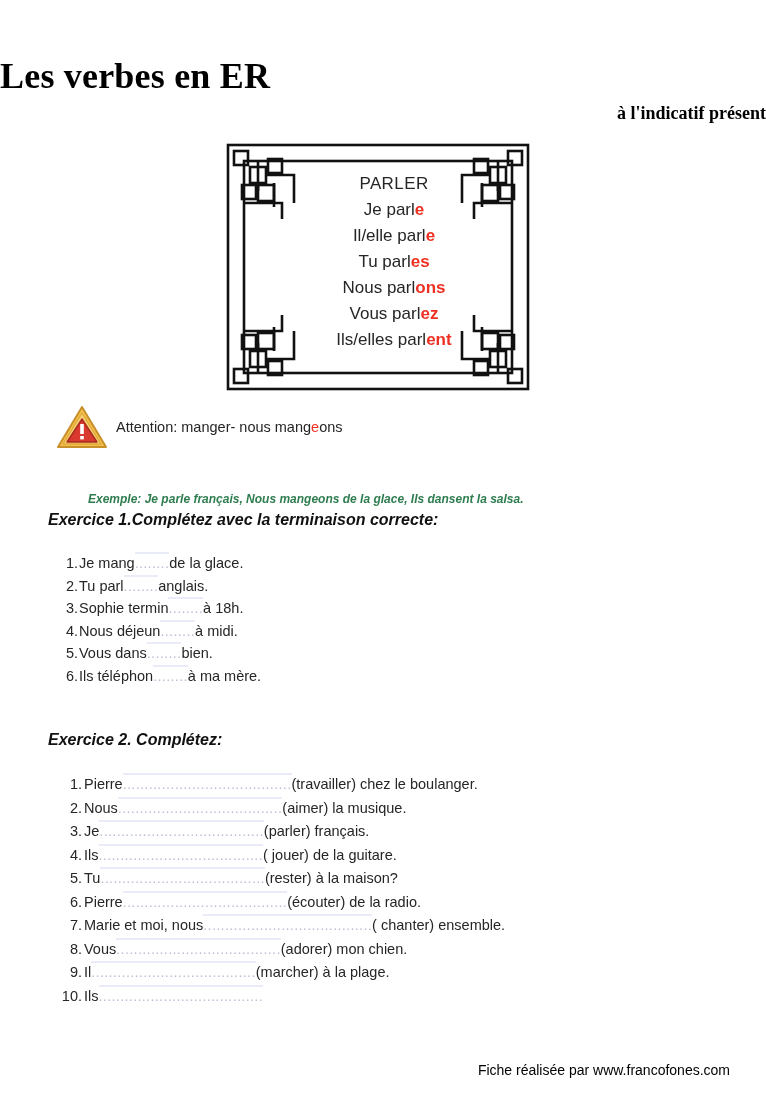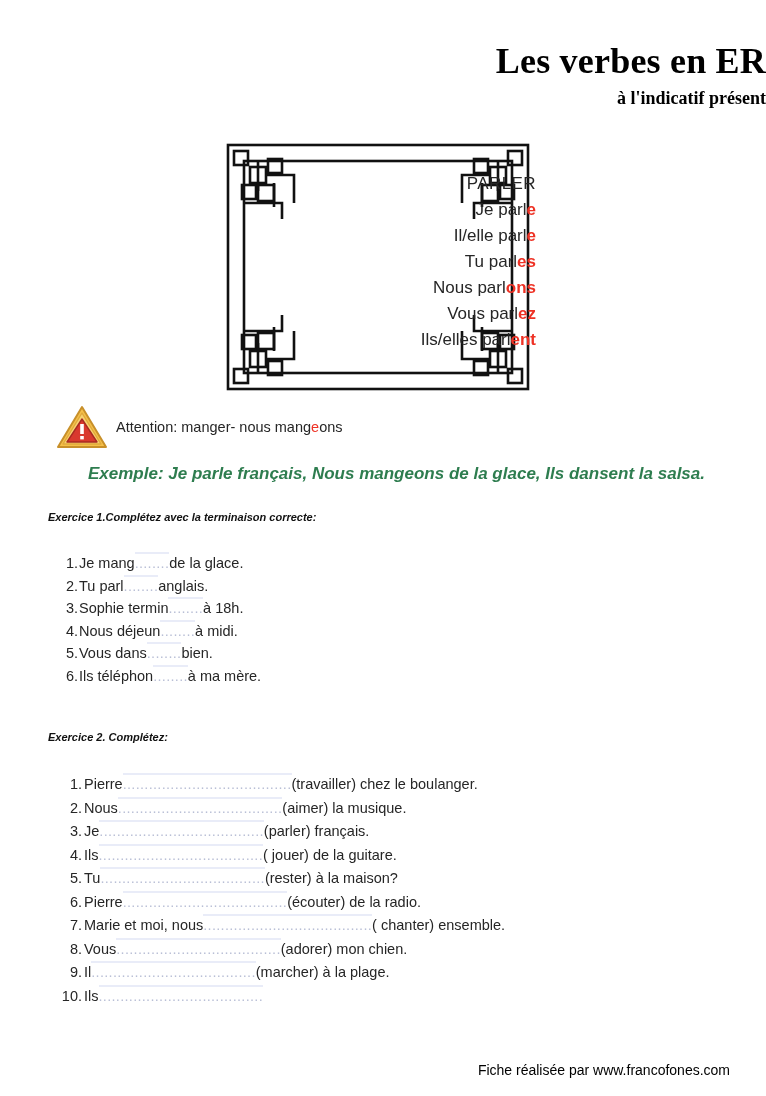--- a/index.html
+++ b/index.html
@@ -12,27 +12,27 @@
     width: 766px;
     height: 1096px;
     position: relative;
     font-family: "Liberation Sans", sans-serif;
     color: #1a1a1a;
     overflow: hidden;
   }
 
   
   .page-title {
-    text-align: right;
+    text-align: left;
     font-family: "Liberation Serif", serif;
     font-weight: bold;
     font-size: 36px;
     line-height: 1.05;
     margin: 0;
-    padding-top: 43px;
+    padding-top: 58px;
     letter-spacing: 0.2px;
     color: #000000;
   }
   .page-subtitle {
     text-align: right;
     font-family: "Liberation Serif", serif;
     font-weight: bold;
     font-size: 18px;
     margin: 0;
     padding-top: 7px;
@@ -49,24 +49,24 @@
   }
   .frame-wrap svg {
     position: absolute;
     left: 0;
     top: 0;
     width: 308px;
     height: 252px;
   }
   .conj-block {
     position: absolute;
-    left: 4px;
+    left: 16px;
     top: 30px;
     width: 308px;
-    text-align: right;
+    text-align: center;
     font-size: 17px;
     line-height: 26px;
     color: #262626;
   }
   .conj-line { white-space: nowrap; }
   .conj-line .ending {
     color: #ee3124;
     font-weight: bold;
   }
   .conj-title { font-size: 17px; letter-spacing: 0.4px; }
@@ -85,32 +85,32 @@
     color: #262626;
     margin-left: 8px;
     white-space: nowrap;
   }
   .attention-text .hl { color: #ee3124; }
 
   
   .example-line {
     position: absolute;
     left: 88px;
-    top: 464px;
-    font-size: 17px;
+    top: 492px;
+    font-size: 12px;
     font-weight: bold;
     font-style: italic;
     color: #2e7d4f;
     white-space: nowrap;
   }
 
   
   .ex-heading {
     position: absolute;
-    font-size: 11px;
+    font-size: 16px;
     font-weight: bold;
     font-style: italic;
     color: #111111;
     white-space: nowrap;
   }
   #ex1-heading { left: 48px; top: 511px; }
   #ex2-heading { left: 48px; top: 731px; }
 
   
   .ex-list {

